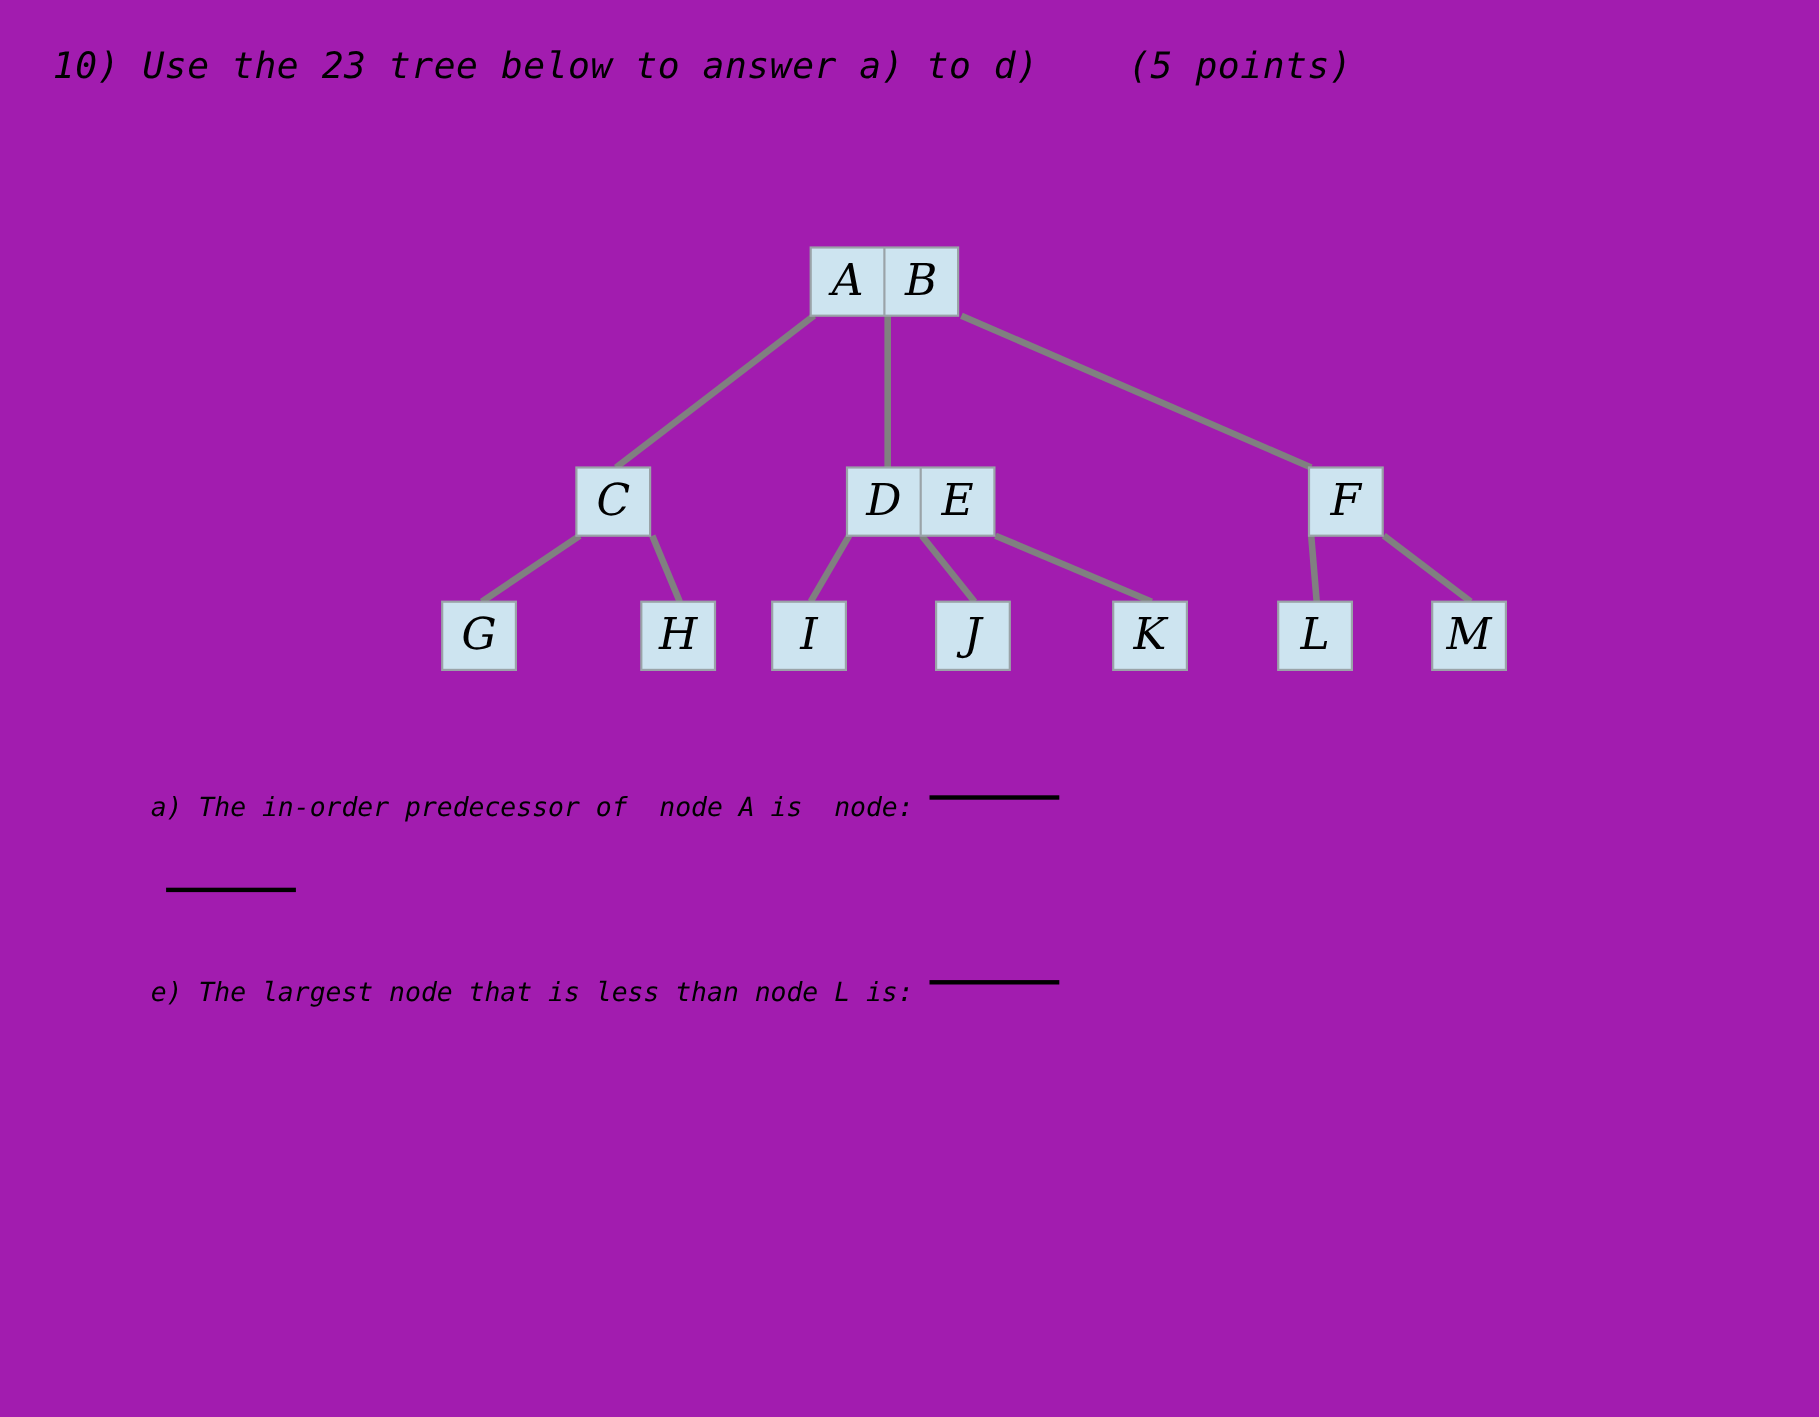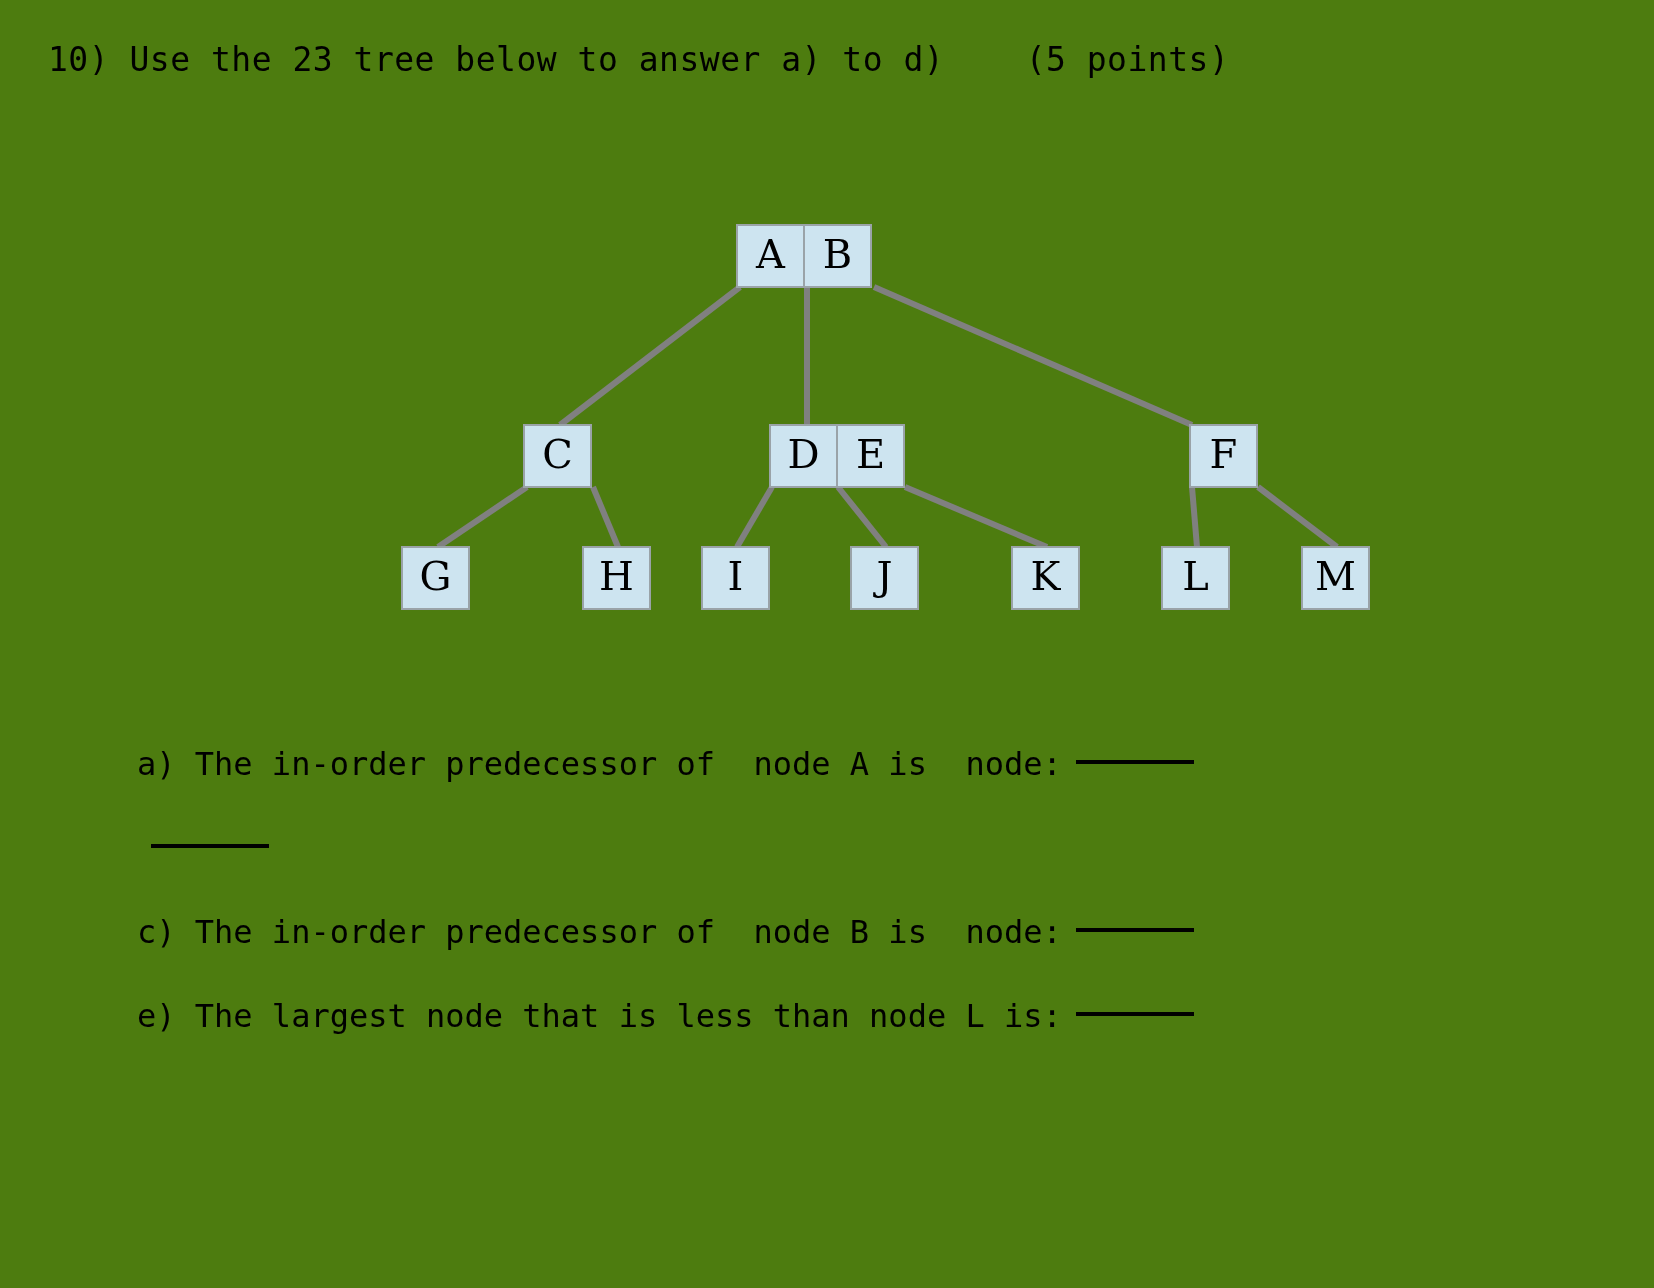--- a/index.html
+++ b/index.html
@@ -10,21 +10,22 @@
   body {
     width: 1654px;
     height: 1288px;
     position: relative;
     font-family: "DejaVu Sans Mono", monospace;
     overflow: hidden;
   }
   .page {
     position: absolute;
     inset: 0;
-    background: #4d7c0f;
+    background: #a21caf;
+    font-style: italic;
   }
   .header-line {
     position: absolute;
     left: 48px;
     top: 40px;
     font-family: "DejaVu Sans Mono", monospace;
     font-size: 33px;
     letter-spacing: 0.5px;
     color: #000000;
     white-space: pre;
@@ -61,24 +62,24 @@
     stroke-linecap: butt;
   }
   .questions {
     position: absolute;
     left: 137px;
     top: 722px;
     width: 1400px;
   }
   .q-line {
     display: flex;
-    align-items: center;
+    align-items: flex-start;
     height: 84px;
     font-family: "DejaVu Sans Mono", monospace;
-    font-size: 32px;
+    font-size: 24px;
     color: #000000;
     white-space: pre;
     line-height: 1;
   }
   .q-text {
     white-space: pre;
   }
   .q-blank {
     display: inline-block;
     width: 118px;
@@ -158,17 +159,16 @@
             <rect x="1302" y="397" width="67" height="62" class="node-rect"></rect>
             <text x="1335.5" y="430" class="node-label">M</text>
           </g>
         </g>
     </svg>
   </div>
 
   <div class="questions" id="questions-list">
       <div class="q-line"><span class="q-text">a) The in-order predecessor of  node A is  node:</span><span class="q-blank"></span></div>
       <div class="q-line"><span class="q-blank"></span></div>
-      <div class="q-line"><span class="q-text">c) The in-order predecessor of  node B is  node:</span><span class="q-blank"></span></div>
       <div class="q-line"><span class="q-text">e) The largest node that is less than node L is:</span><span class="q-blank"></span></div>
     </div>
 
 </div>
 
 </body></html>

